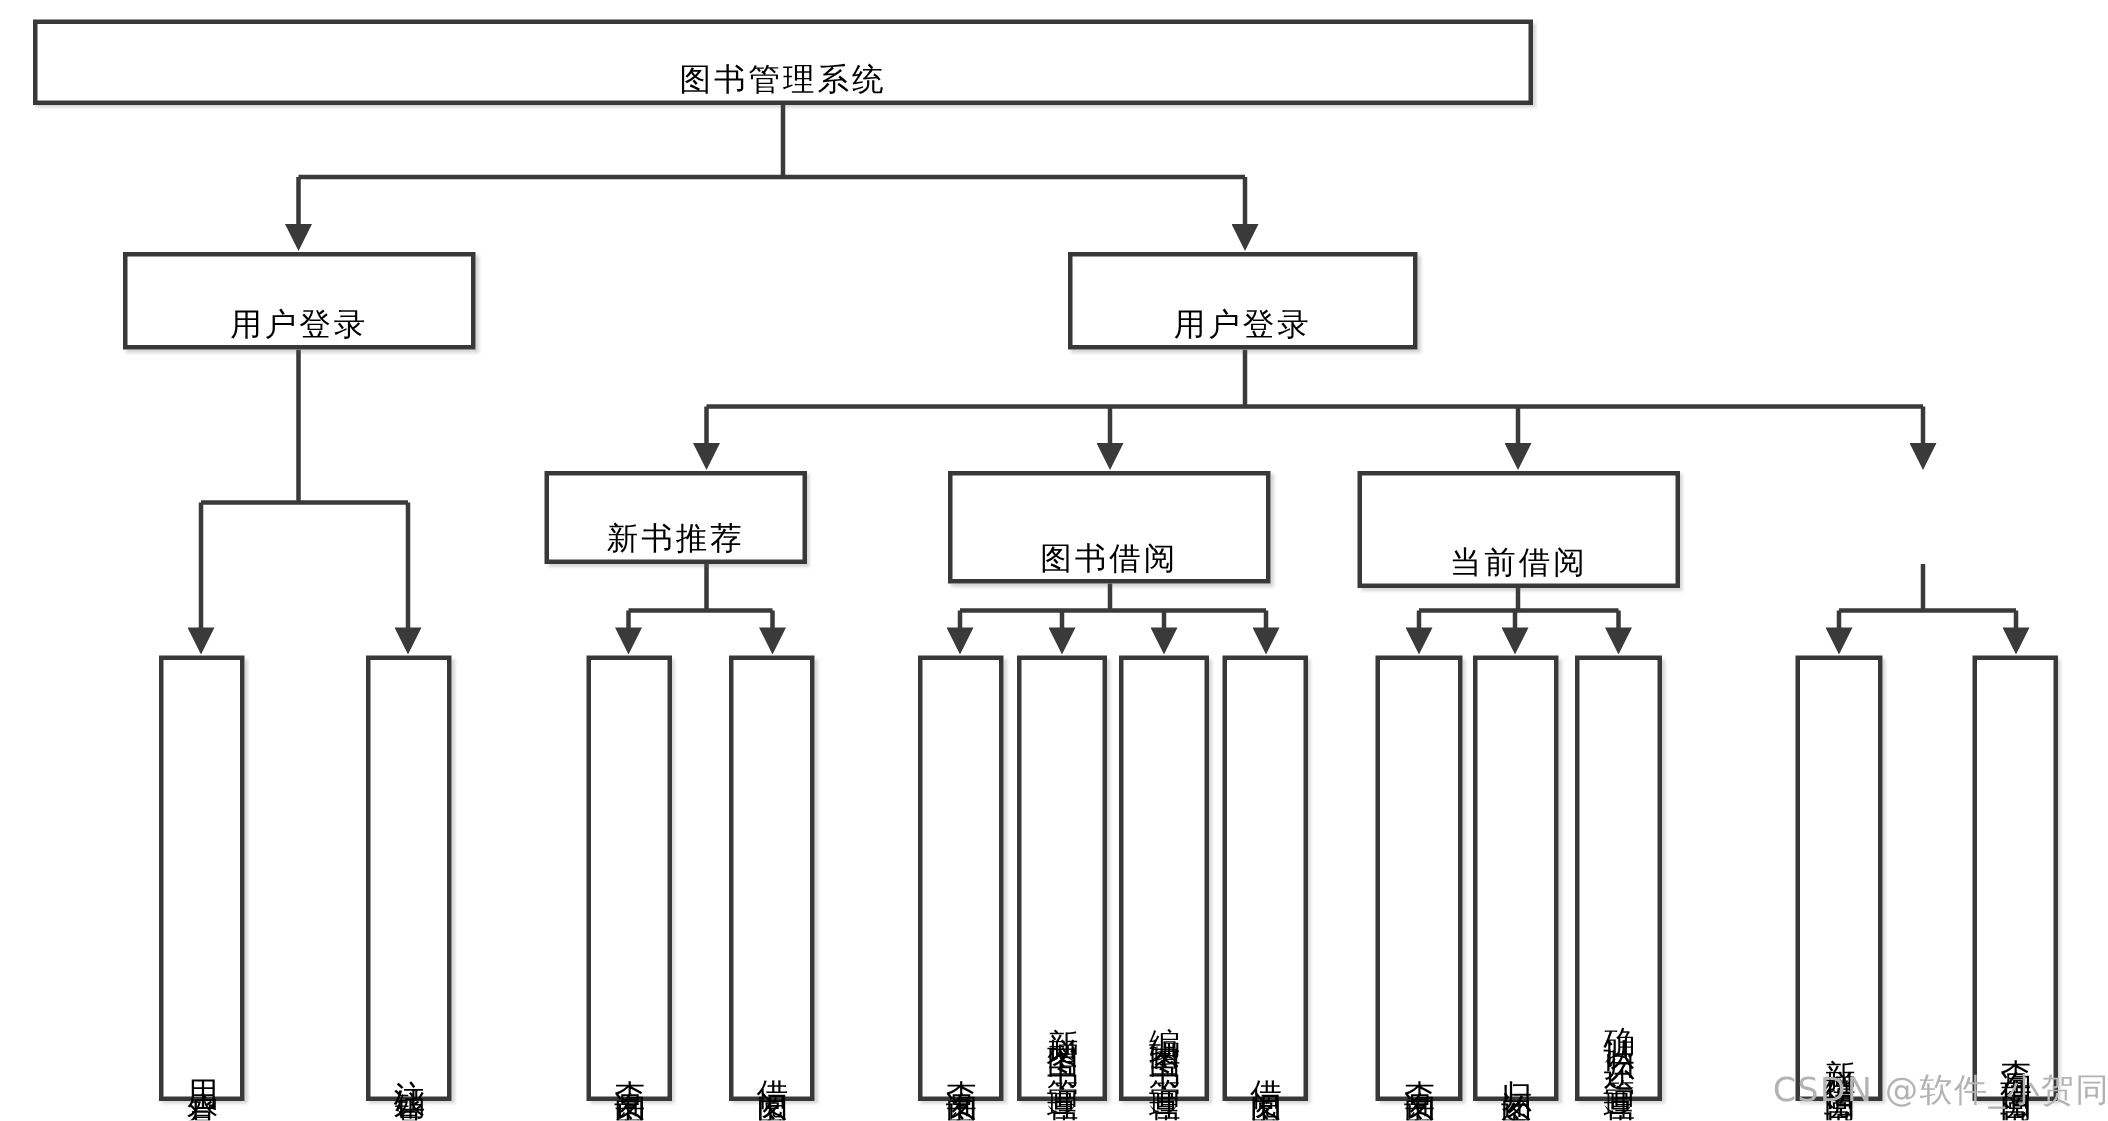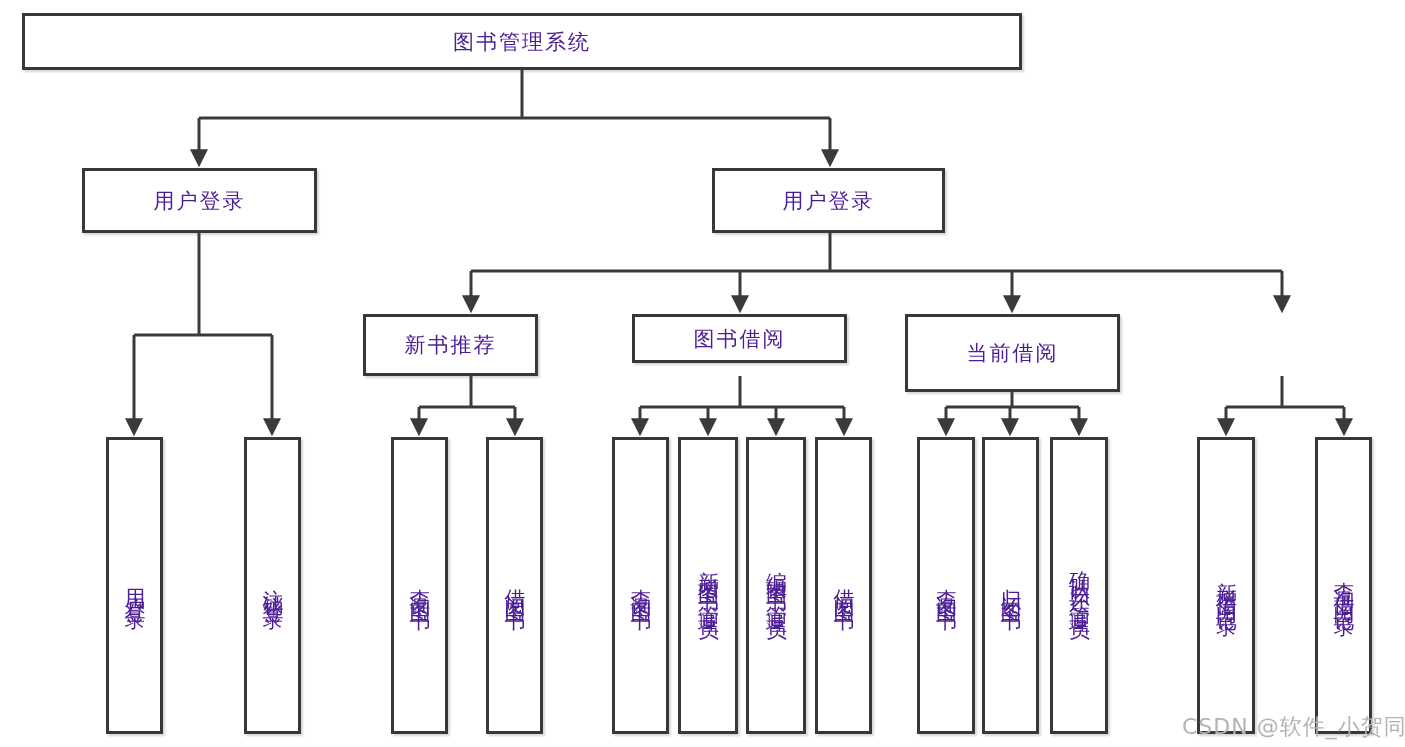--- a/index.html
+++ b/index.html
@@ -11,23 +11,23 @@
     font-family:"DejaVu Sans","Liberation Sans",sans-serif;
   }
   .wires{position:absolute;left:0;top:0;width:1405px;height:747px;}
   .node{
     position:absolute;
     box-sizing:border-box;
     border:3px solid #383838;
     background:#ffffff;
     box-shadow:2px 2px 2px rgba(90,90,90,0.25);
     display:flex;
-    align-items:center;
+    align-items:flex-end;
     justify-content:center;
-    color:#4c1d95;
+    color:#000000;
   }
   .node.h span{
     font-size:21px;
     letter-spacing:2px;
     white-space:nowrap;
   }
   .node.v span{
     writing-mode:vertical-rl;
     text-orientation:mixed;
     font-size:21px;
@@ -105,21 +105,21 @@
   <div class="node h" style="left:82px;top:168px;width:235px;height:65px">
     <span>用户登录</span>
   </div>
   <div class="node h" style="left:712px;top:168px;width:233px;height:65px">
     <span>用户登录</span>
   </div>
 
   <div class="node h" style="left:363px;top:314px;width:175px;height:62px">
     <span>新书推荐</span>
   </div>
-  <div class="node h" style="left:632px;top:314px;width:215px;height:49px">
+  <div class="node h" style="left:632px;top:314px;width:215px;height:75px">
     <span>图书借阅</span>
   </div>
   <div class="node h" style="left:905px;top:314px;width:215px;height:78px">
     <span>当前借阅</span>
   </div>
 
   <div class="node v" style="left:106px;top:437px;width:57px;height:297px">
     <span>用户登录</span>
   </div>
   <div class="node v" style="left:244px;top:437px;width:57px;height:297px">

